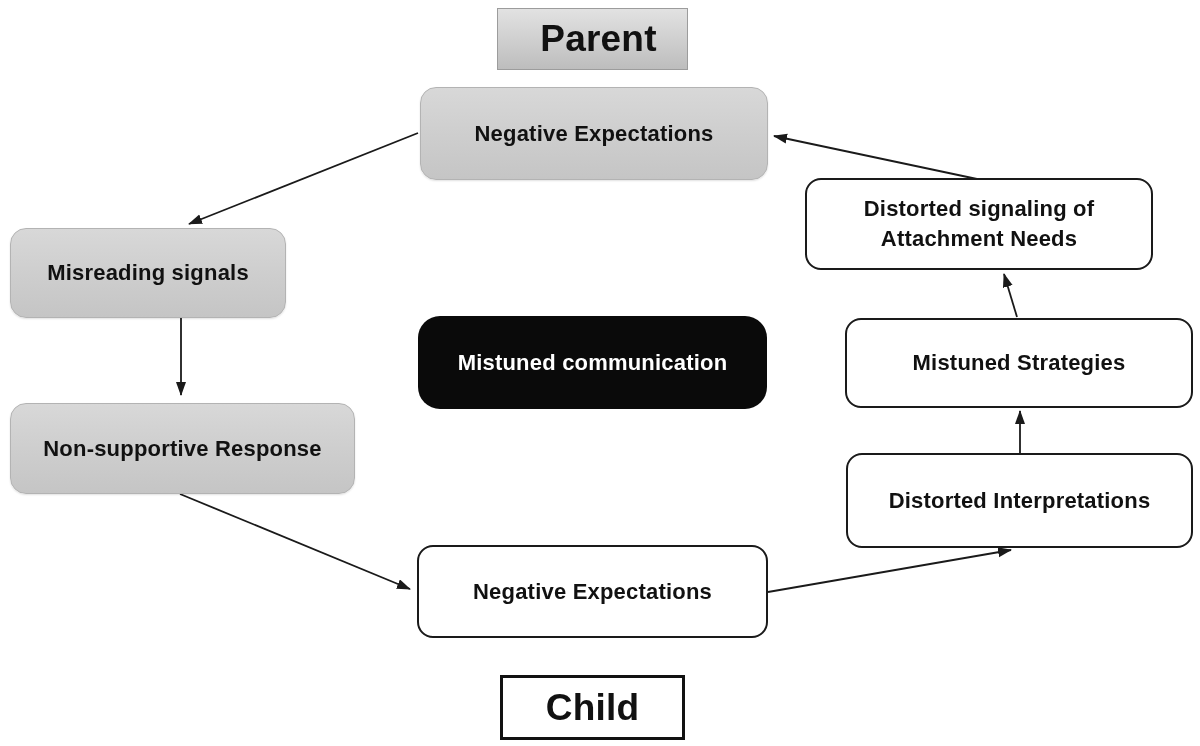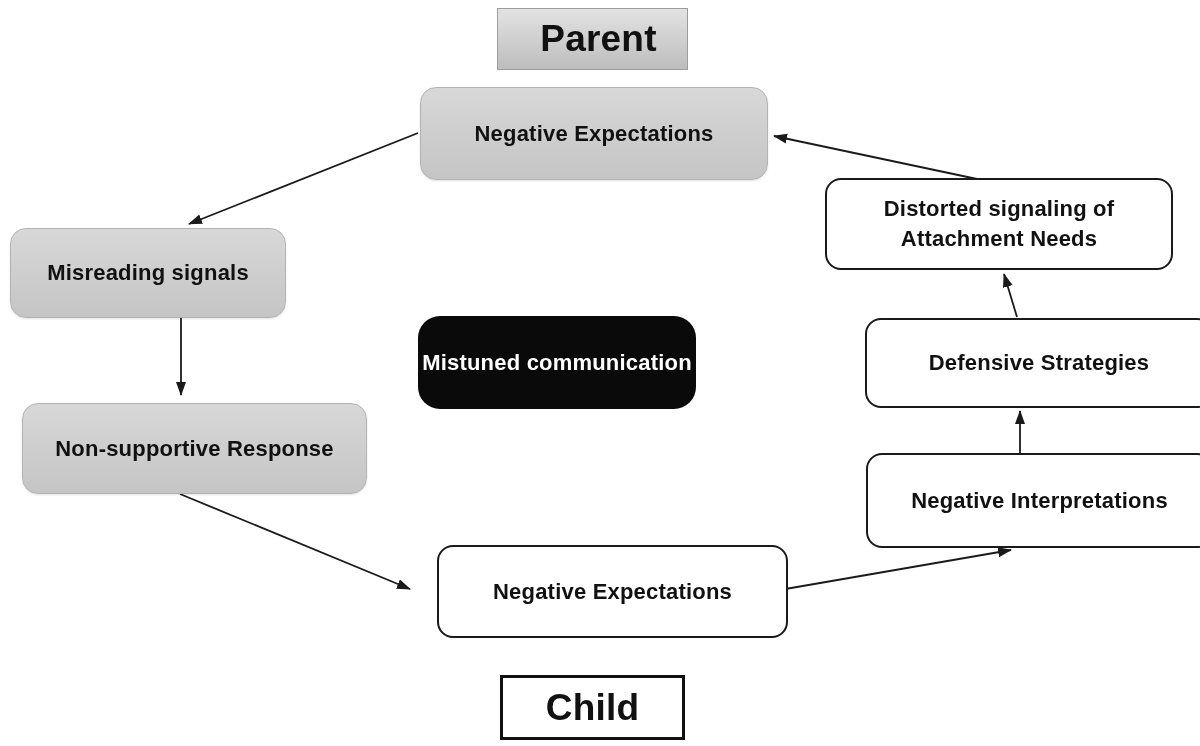--- a/index.html
+++ b/index.html
@@ -37,21 +37,20 @@
     background: linear-gradient(180deg, #d8d8d8 0%, #cecece 50%, #c5c5c5 100%);
     border: 1px solid #b3b3b3;
     border-radius: 16px;
     box-shadow: 0 1px 2px rgba(0,0,0,0.12);
   }
 
   .node-white {
     background: #ffffff;
     border: 2px solid #1a1a1a;
     border-radius: 16px;
-    margin-left: 20px;
   }
 
   .node-black {
     background: #0a0a0a;
     color: #ffffff;
     border-radius: 22px;
   }
 
   .node-title-parent {
     background: linear-gradient(180deg, #e2e2e2 0%, #cccccc 60%, #bdbdbd 100%);
@@ -67,22 +66,22 @@
     border-radius: 0;
     font-size: 37px;
   }
 
   .two-line { line-height: 1.35; padding: 0 24px; }
 
   
   .pos-parent-title   { left: 497px; top: 8px;   width: 191px; height: 62px; }
   .pos-top-neg-exp    { left: 420px; top: 87px;  width: 348px; height: 93px; }
   .pos-misreading     { left: 10px;  top: 228px; width: 276px; height: 90px; }
-  .pos-non-supportive { left: 22px;  top: 403px; width: 345px; height: 91px; }
-  .pos-mistuned       { left: 418px; top: 316px; width: 278px; height: 93px; }
+  .pos-non-supportive { left: 10px;  top: 403px; width: 345px; height: 91px; }
+  .pos-mistuned       { left: 418px; top: 316px; width: 349px; height: 93px; }
   .pos-distorted      { left: 805px; top: 178px; width: 348px; height: 92px; }
   .pos-defensive      { left: 845px; top: 318px; width: 348px; height: 90px; }
   .pos-neg-interp     { left: 846px; top: 453px; width: 347px; height: 95px; }
   .pos-bottom-neg-exp { left: 417px; top: 545px; width: 351px; height: 93px; }
   .pos-child-title    { left: 500px; top: 675px; width: 185px; height: 65px; }
 </style>
 </head>
 <body>
 
 <div class="canvas">
@@ -107,21 +106,21 @@
   <div class="node node-gray pos-top-neg-exp">Negative Expectations</div>
 
   <div class="node node-gray pos-misreading">Misreading signals</div>
 
   <div class="node node-gray pos-non-supportive">Non-supportive Response</div>
 
   <div class="node node-black pos-mistuned">Mistuned communication</div>
 
   <div class="node node-white two-line pos-distorted">Distorted signaling of Attachment Needs</div>
 
-  <div class="node node-white pos-defensive">Defensive Strategies</div>
+  <div class="node node-white pos-defensive">Mistuned Strategies</div>
 
-  <div class="node node-white pos-neg-interp">Negative Interpretations</div>
+  <div class="node node-white pos-neg-interp">Distorted Interpretations</div>
 
   <div class="node node-white pos-bottom-neg-exp">Negative Expectations</div>
 
   <div class="node node-title-child pos-child-title">Child</div>
 
 </div>
 
 </body></html>

